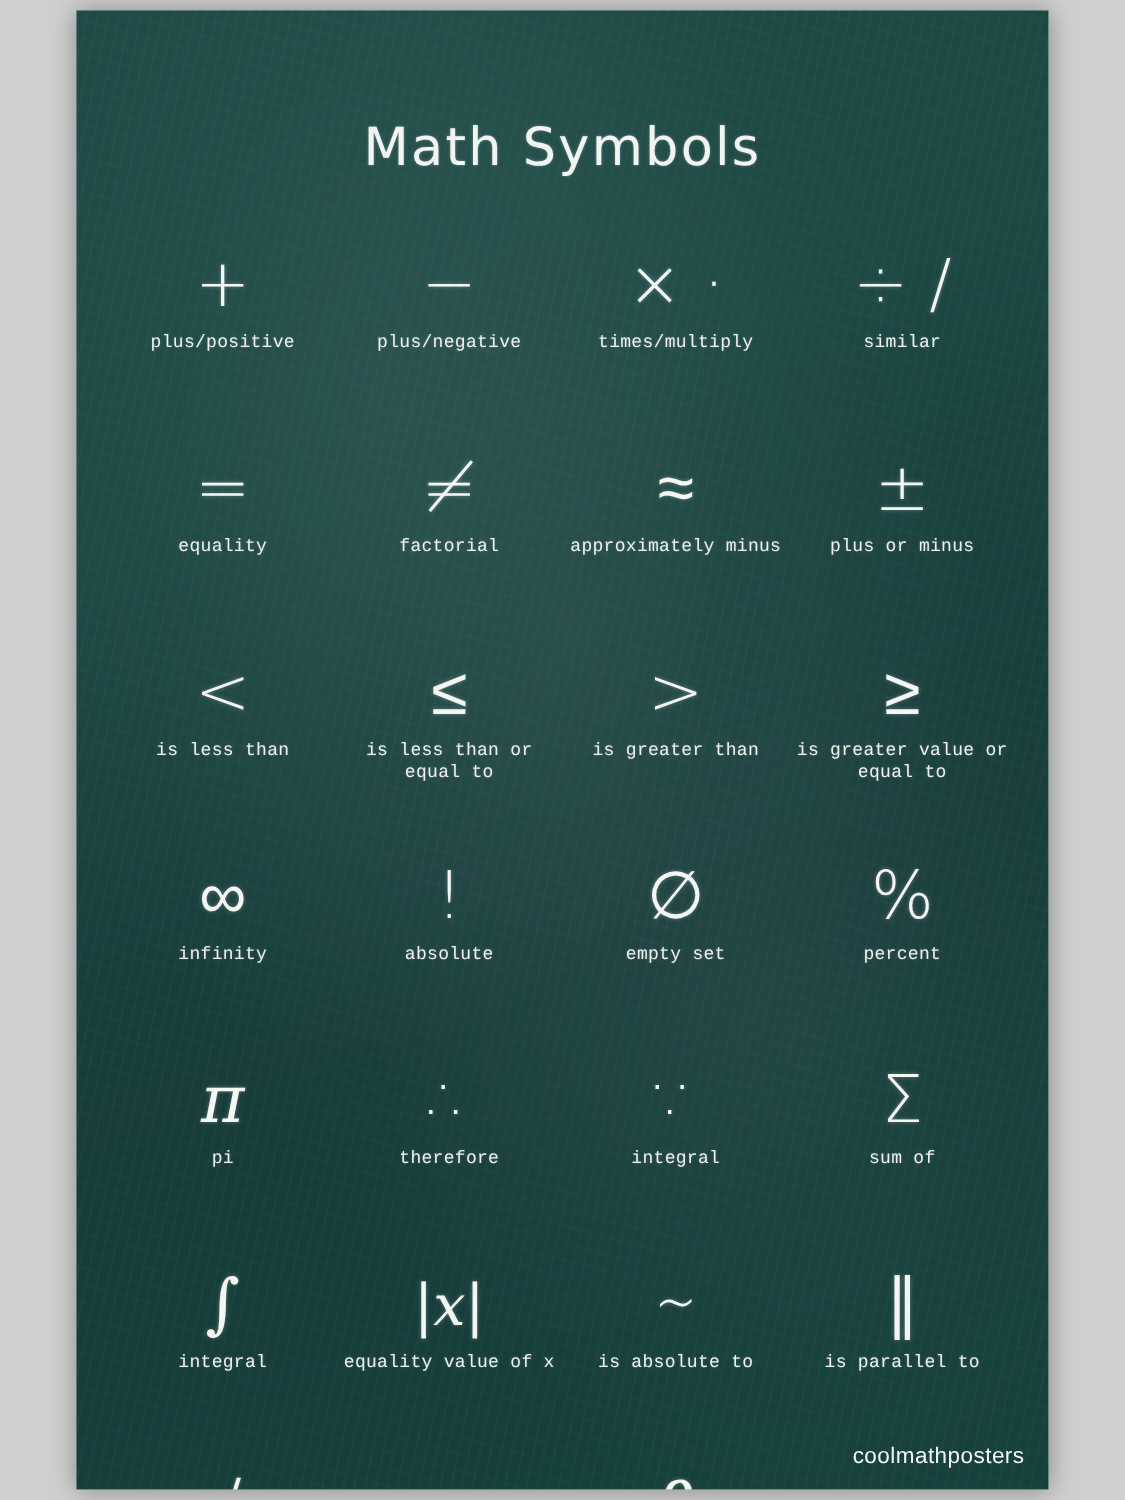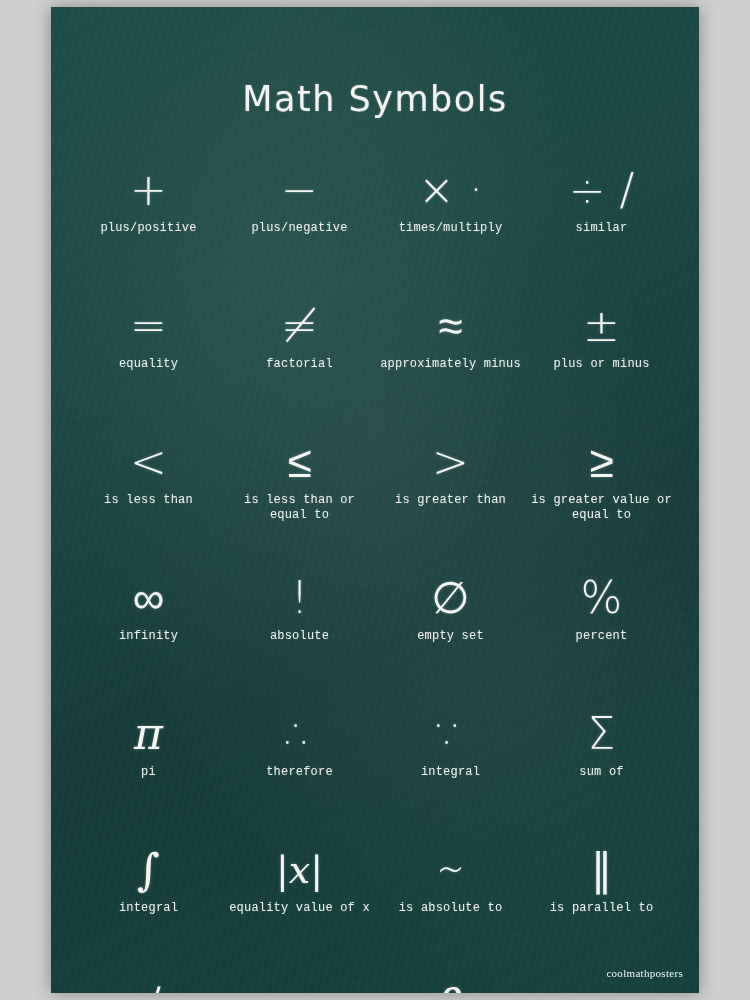--- a/index.html
+++ b/index.html
@@ -96,23 +96,23 @@
     letter-spacing: 0.2px;
     text-shadow: 0 0 2px rgba(255,255,255,0.18);
     max-width: 150px;
   }
   .watermark {
     position: absolute;
     right: 16px;
     bottom: 14px;
     z-index: 3;
     color: #ffffff;
-    font-size: 11px;
+    font-size: 15px;
     letter-spacing: 0.3px;
-    font-family: Liberation Serif, serif;
+    font-family: Liberation Sans, sans-serif;
     opacity: 0.95;
   }
 </style>
 </head>
 <body>
 
 <div class="page">
   <div class="poster">
 
     <div class="title">Math Symbols</div>

